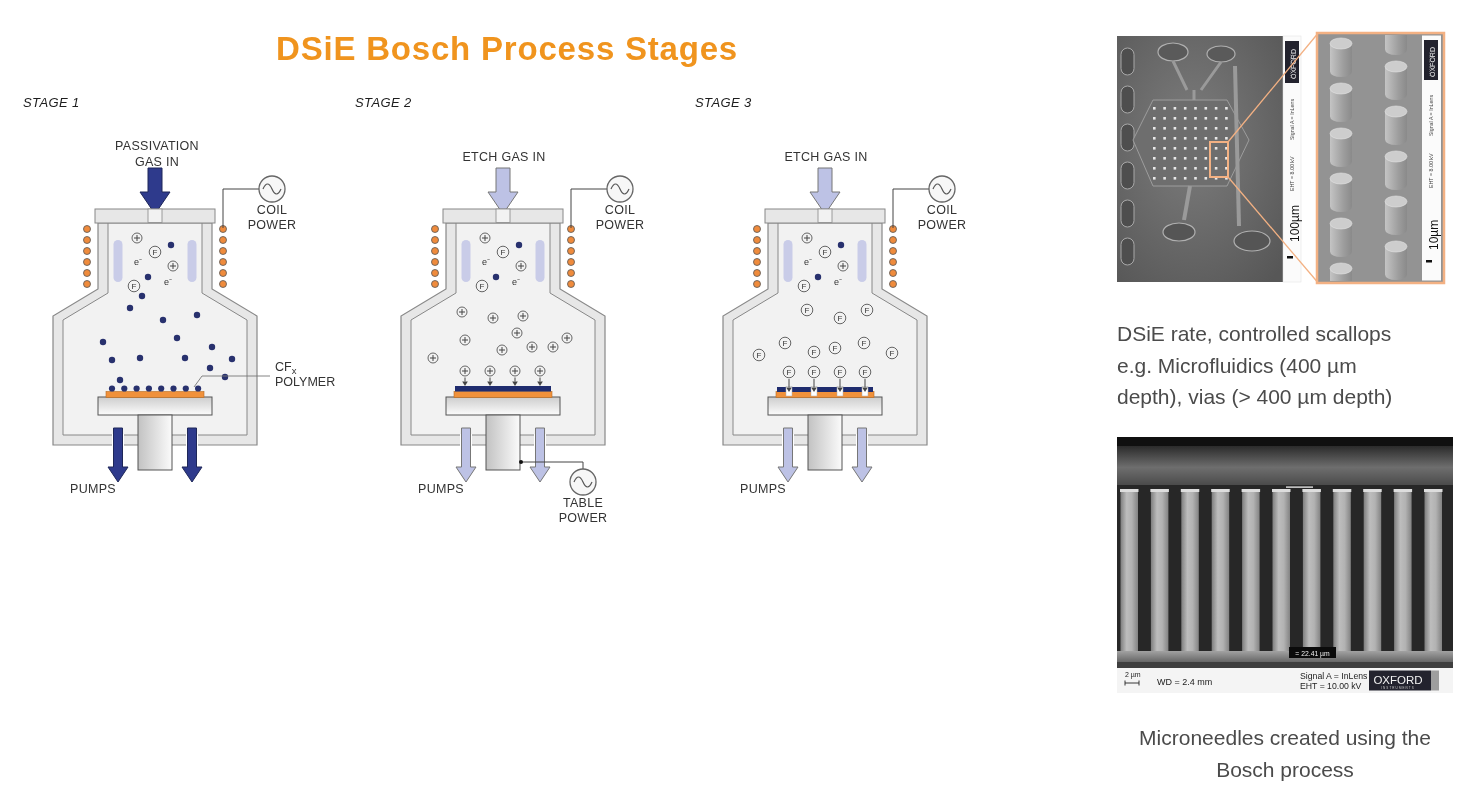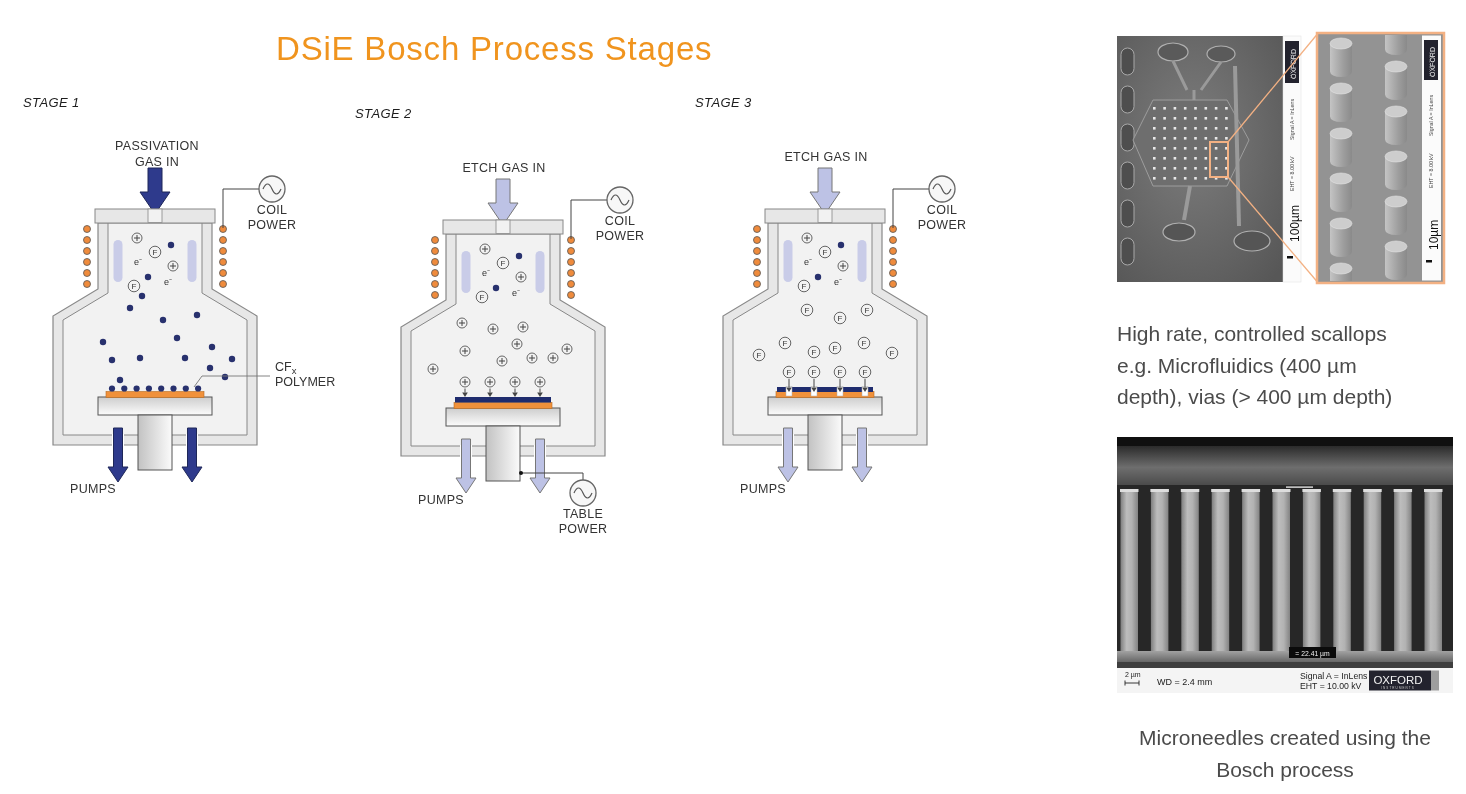--- a/index.html
+++ b/index.html
@@ -1,21 +1,21 @@
 <!DOCTYPE html>
 <html><head>
 <meta charset="utf-8">
 <style>
   html,body{margin:0;padding:0;}
   body{width:1466px;height:794px;position:relative;background:#fff;overflow:hidden;
        font-family:"Liberation Sans",sans-serif;}
-  .title{position:absolute;left:276px;top:30px;margin:0;font-size:33px;font-weight:normal;
+  .title{position:absolute;left:276px;top:30px;margin:0;font-size:33px;font-weight:bold;
          letter-spacing:0.8px;color:#F0941E;white-space:nowrap;}
   .stage{position:absolute;top:90px;width:330px;height:450px;}
-  #stage0{left:20px;} #stage1{left:352px;margin-top:11px;} #stage2{left:692px;}
+  #stage0{left:20px;} #stage1{left:352px;} #stage2{left:692px;}
   .stage-label{position:absolute;left:3px;top:5px;font-size:13px;color:#1d1d1d;letter-spacing:0.4px;font-style:italic;}
   .stage-svg{position:absolute;top:0;width:330px;height:445px;}
   #stage0 .stage-svg{left:0;} #stage1 .stage-svg{left:16px;} #stage2 .stage-svg{left:-2px;}
   .figtop{position:absolute;left:1110px;top:28px;}
   .figbottom{position:absolute;left:1117px;top:437px;}
   .caption{position:absolute;color:#4b4b4b;font-size:21px;}
   .cap1{left:1117px;top:318px;width:332px;line-height:31.5px;text-align:left;}
   .cap2{left:1117px;top:722px;width:336px;line-height:32px;text-align:center;}
 </style>
 </head>
@@ -470,21 +470,21 @@
     <rect x="314" y="12" width="14" height="40" fill="#23232E"></rect>
     <text font-size="7" fill="#EEE" text-anchor="start" transform="translate(325 49) rotate(-90)">OXFORD</text>
     <text font-size="2.2" fill="#AAA" text-anchor="start" transform="translate(319.5 48) rotate(-90)" letter-spacing="0.8">INSTRUMENTS</text>
     <text font-size="5.3" fill="#444" text-anchor="start" transform="translate(323 108) rotate(-90)">Signal A = InLens</text>
     <text font-size="5.3" fill="#444" text-anchor="start" transform="translate(323 160) rotate(-90)">EHT = 8.00 kV</text>
     <text font-size="12" fill="#111" text-anchor="start" transform="translate(328 222) rotate(-90)">10µm</text>
     <rect x="316" y="232" width="6" height="2.5" fill="#111"></rect>
   </svg>
 
 <div class="caption cap1">
-  <div>High rate, controlled scallops</div>
+  <div>DSiE rate, controlled scallops</div>
   <div>e.g. Microfluidics (400 µm</div>
   <div>depth), vias (&gt; 400 µm depth)</div>
 </div>
 
 <svg class="figbottom" id="figBottom" width="336" height="256" viewBox="0 0 336 256">
     <defs>
       <linearGradient id="tbg" x1="0" y1="0" x2="0" y2="1">
         <stop offset="0%" stop-color="#2B2B2B"></stop>
         <stop offset="55%" stop-color="#6E6E6E"></stop>
         <stop offset="100%" stop-color="#4B4B4B"></stop>

